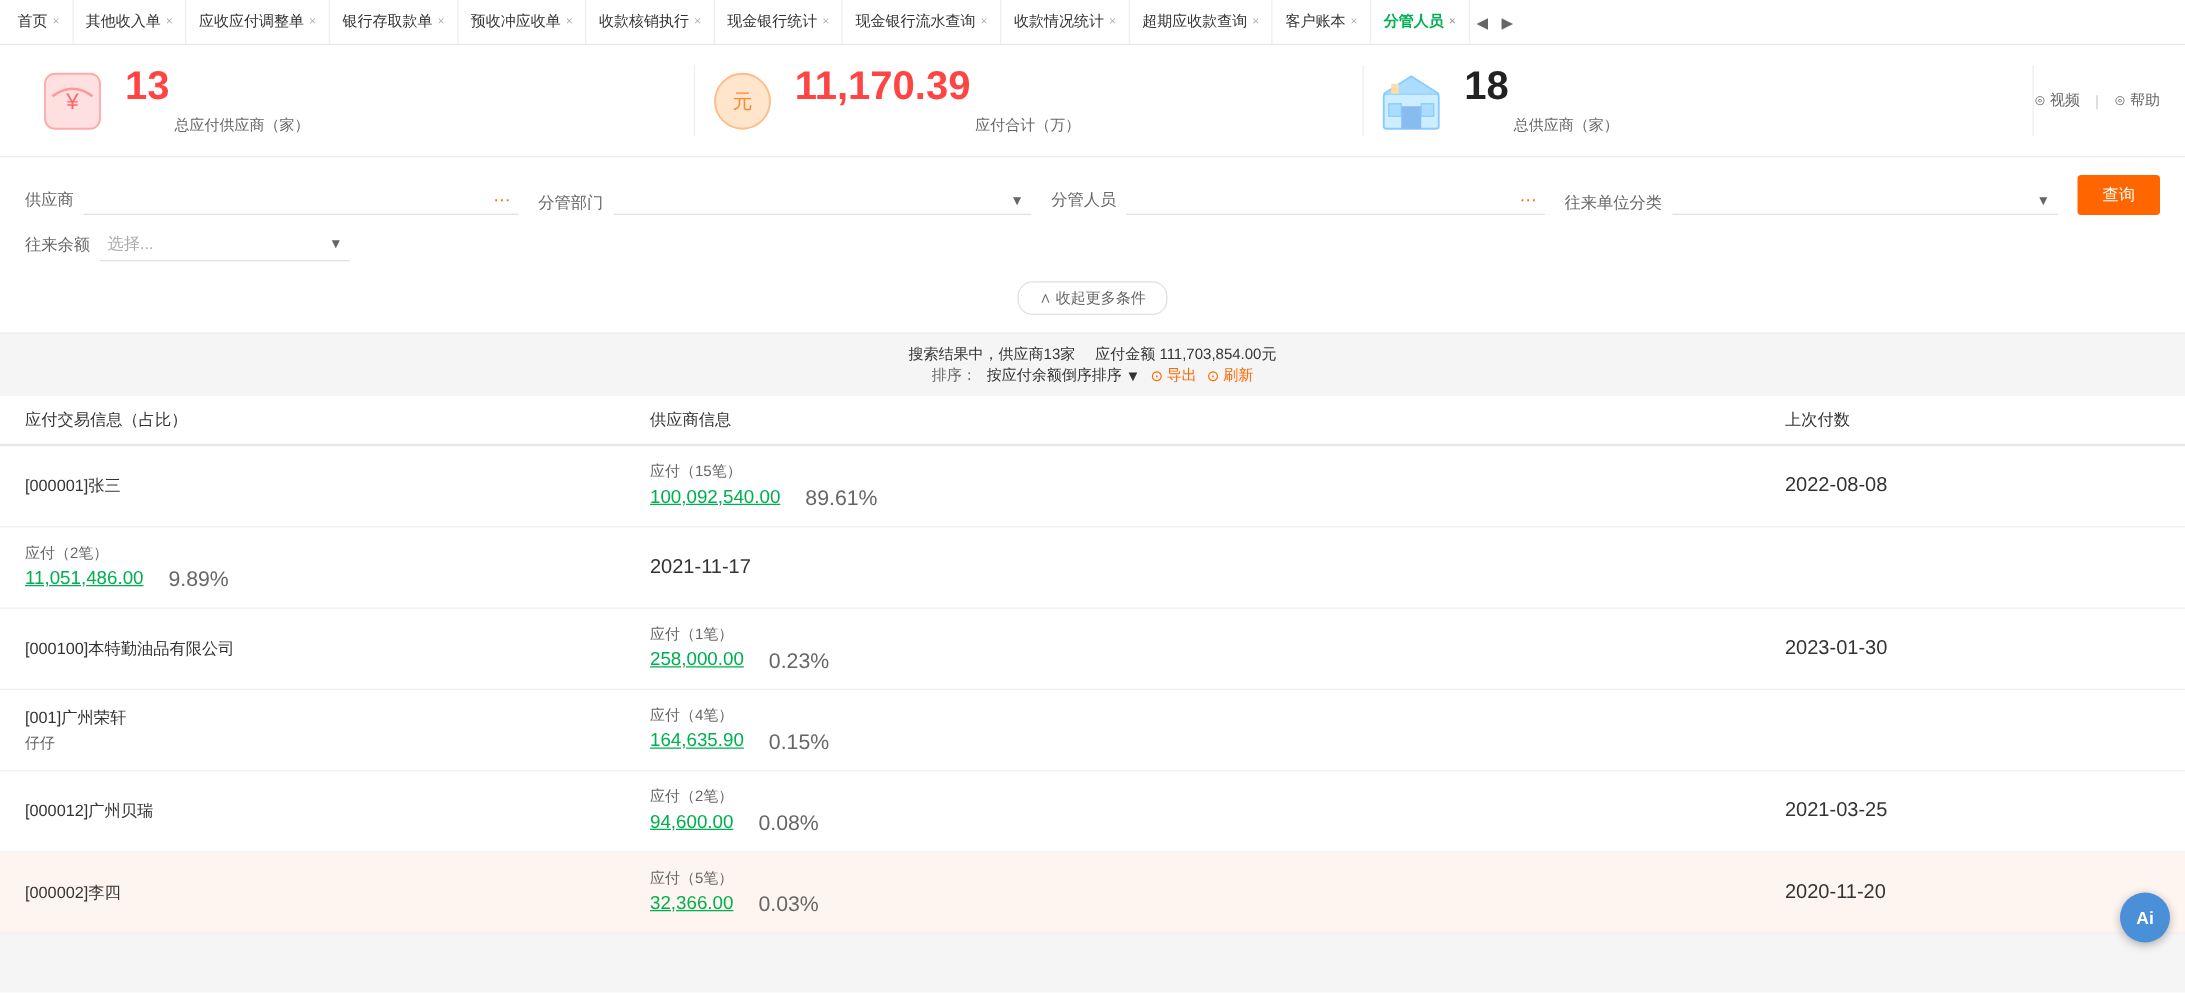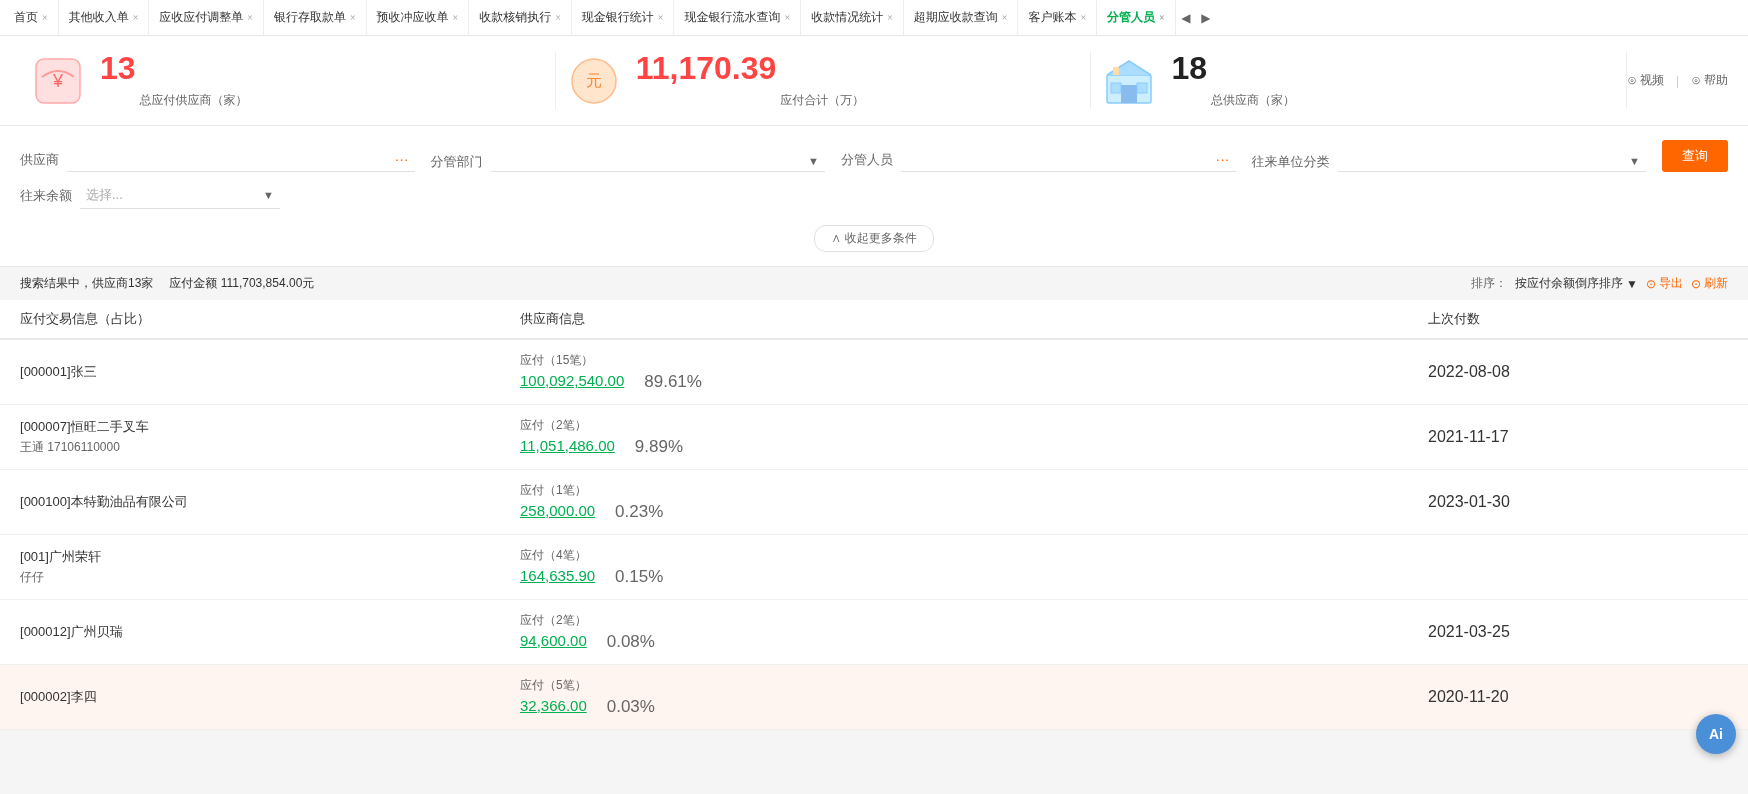--- a/index.html
+++ b/index.html
@@ -151,20 +151,21 @@
 
     
     .result-bar {
       background: #f5f5f5;
       padding: 8px 20px;
       display: flex;
       align-items: center;
       justify-content: space-between;
       font-size: 12px;
       color: #333;
+      flex-direction: column;
     }
     .result-info { display: flex; gap: 16px; }
     .result-actions { display: flex; align-items: center; gap: 8px; }
     .sort-label { color: #666; }
     .sort-select {
       color: #333;
       font-size: 12px;
       cursor: pointer;
       display: flex;
       align-items: center;
@@ -425,26 +426,20 @@
       <span class="payable-label">应付（15笔）</span>
       <div class="payable-row">
         <span class="payable-amount">100,092,540.00</span>
         <span class="payable-percent">89.61%</span>
       </div>
     </div>
     <div class="last-pay">2022-08-08</div>
   </div>
 
   <div class="table-row">
-    <div>
-      <div class="supplier-link">
-        <span>[</span><span>000007</span><span>]</span><span>恒旺二手叉车</span>
-      </div>
-      <div class="supplier-sub">王通  17106110000</div>
-    </div>
     <div class="payable-info">
       <span class="payable-label">应付（2笔）</span>
       <div class="payable-row">
         <span class="payable-amount">11,051,486.00</span>
         <span class="payable-percent">9.89%</span>
       </div>
     </div>
     <div class="last-pay">2021-11-17</div>
   </div>
 

